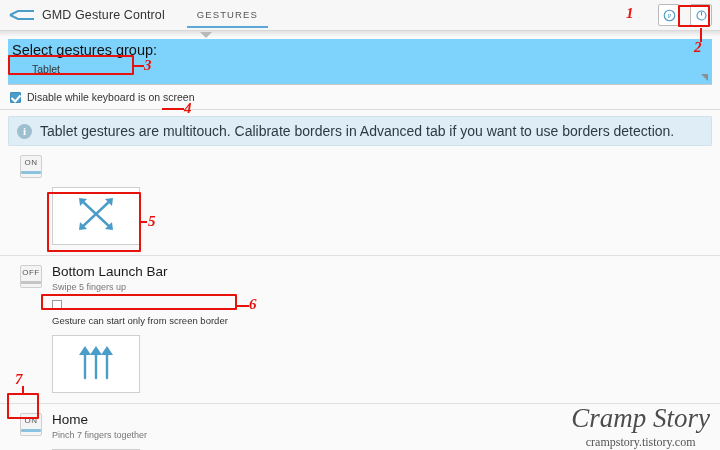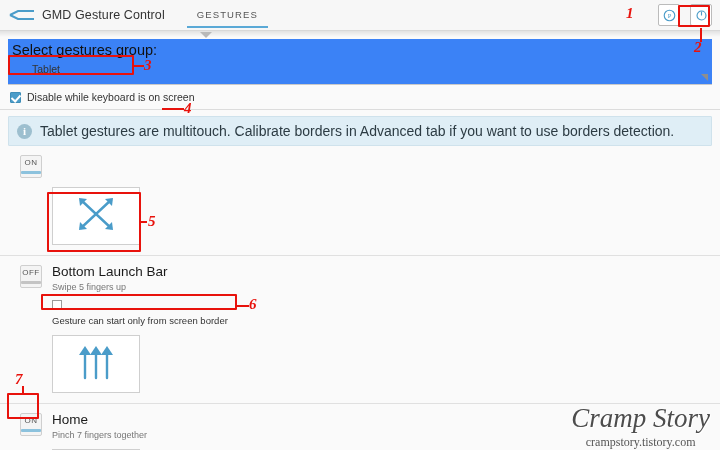--- a/index.html
+++ b/index.html
@@ -37,21 +37,21 @@
   }
   .tri-down {
     position:absolute; left:200px; top:32px; width:0; height:0;
     border-left:6px solid transparent; border-right:6px solid transparent;
     border-top:6px solid #b9b9b9;
   }
 
   
   .group-wrap { padding:8px 8px 0 8px; }
   .group-box {
-    border-bottom:1px solid #c9c9c9; background:#3b82f6; position:relative;
+    border-bottom:1px solid #c9c9c9; background:#7dd3fc; position:relative;
     padding:3px 6px 5px 4px; min-height:46px;
   }
   .group-title { font-size:14.5px; color:#111; line-height:17px; }
   .group-value { font-size:10.5px; color:#333; margin-top:4px;margin-left:20px; }
   .group-arrow {
     position:absolute; right:4px; bottom:3px; width:0; height:0;
     border-left:7px solid transparent; border-top:7px solid #8e8e8e;
   }
 
   

